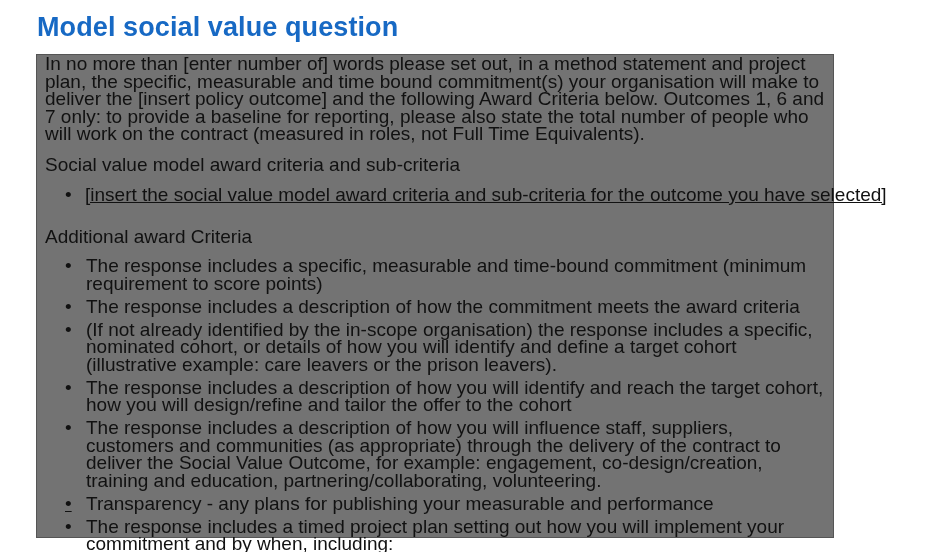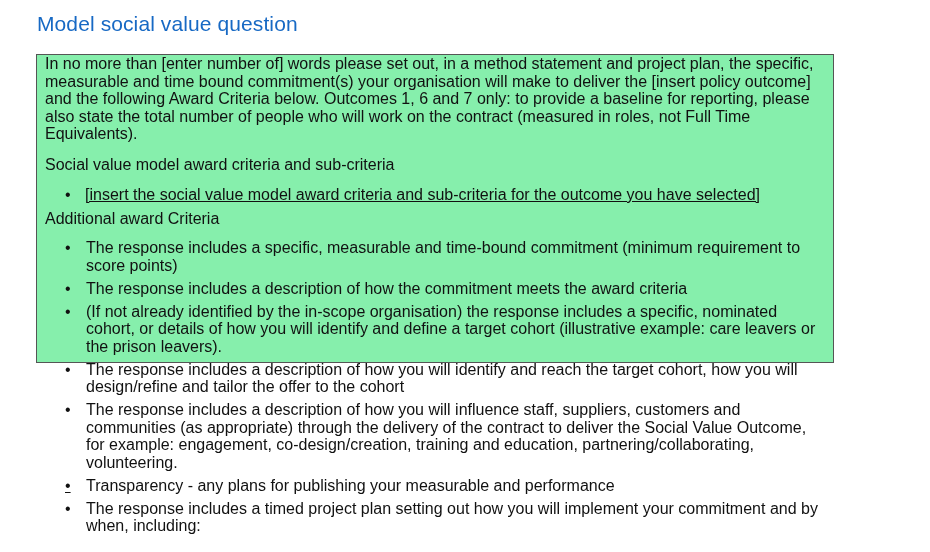--- a/index.html
+++ b/index.html
@@ -12,49 +12,49 @@
       height: 552px;
       position: relative;
       overflow: hidden;
       font-family: "Liberation Sans", sans-serif;
       color: #111111;
     }
     .title {
       position: absolute;
       left: 37px;
       top: 12px;
-      font-size: 21px;
+      font-size: 27px;
       color: #1769c4;
-      font-weight: normal;
+      font-weight: bold;
       margin: 0;
       letter-spacing: 0.1px;
     }
     .box {
       position: absolute;
       left: 36px;
       top: 54px;
       width: 798px;
-      height: 309px;
-      background: #86efac;
+      height: 484px;
+      background: #737373;
       border: 1.5px solid #555555;
       box-sizing: border-box;
       padding: 0 8px 0 8px;
-      font-size: 16px;
+      font-size: 19px;
       line-height: 17.5px;
     }
     .intro {
       margin: 0;
       padding-top: 0px;
     }
     .section-heading {
       font-weight: normal;
       margin: 0;
     }
     .h1 { margin-top: 13px; }
-    .h2 { margin-top: 6px; }
+    .h2 { margin-top: 24px; }
     .placeholder-item {
       margin: 13px 0 0 20px;
       text-decoration: underline;
       white-space: nowrap;
     }
     .placeholder-item .dot {
       display: inline-block;
       width: 20px;
     }
     .evaluated {

